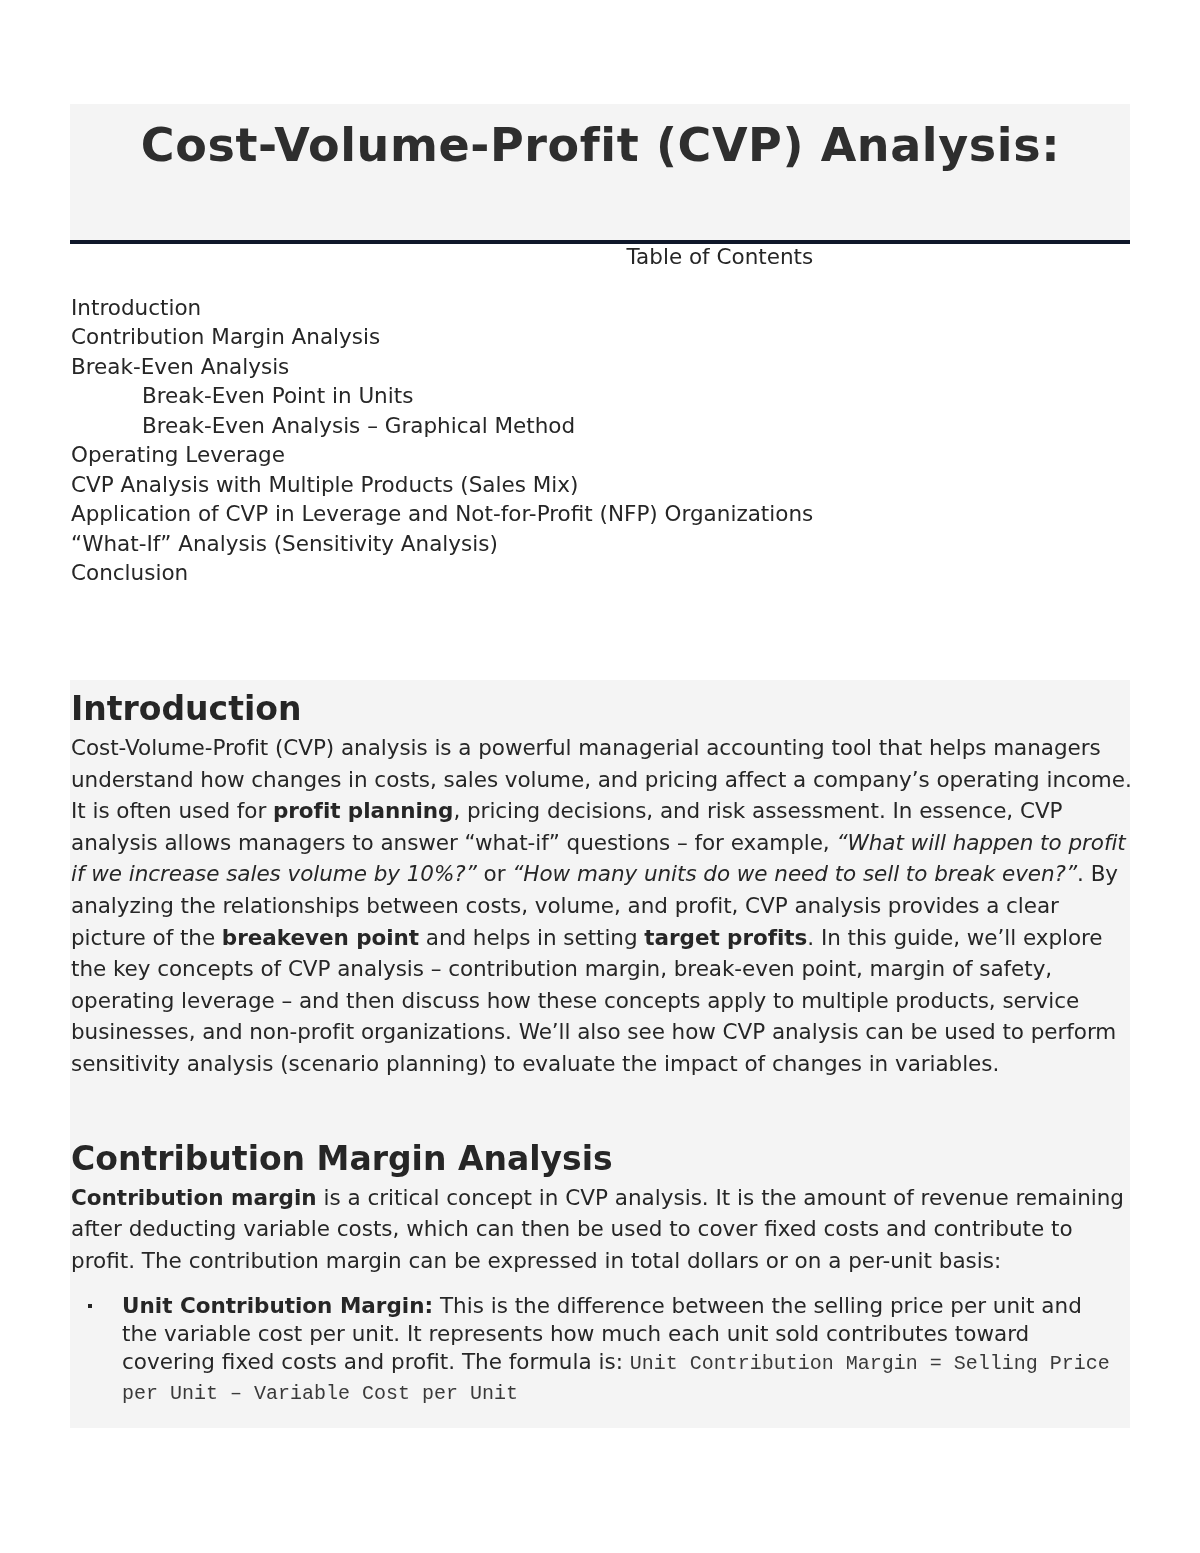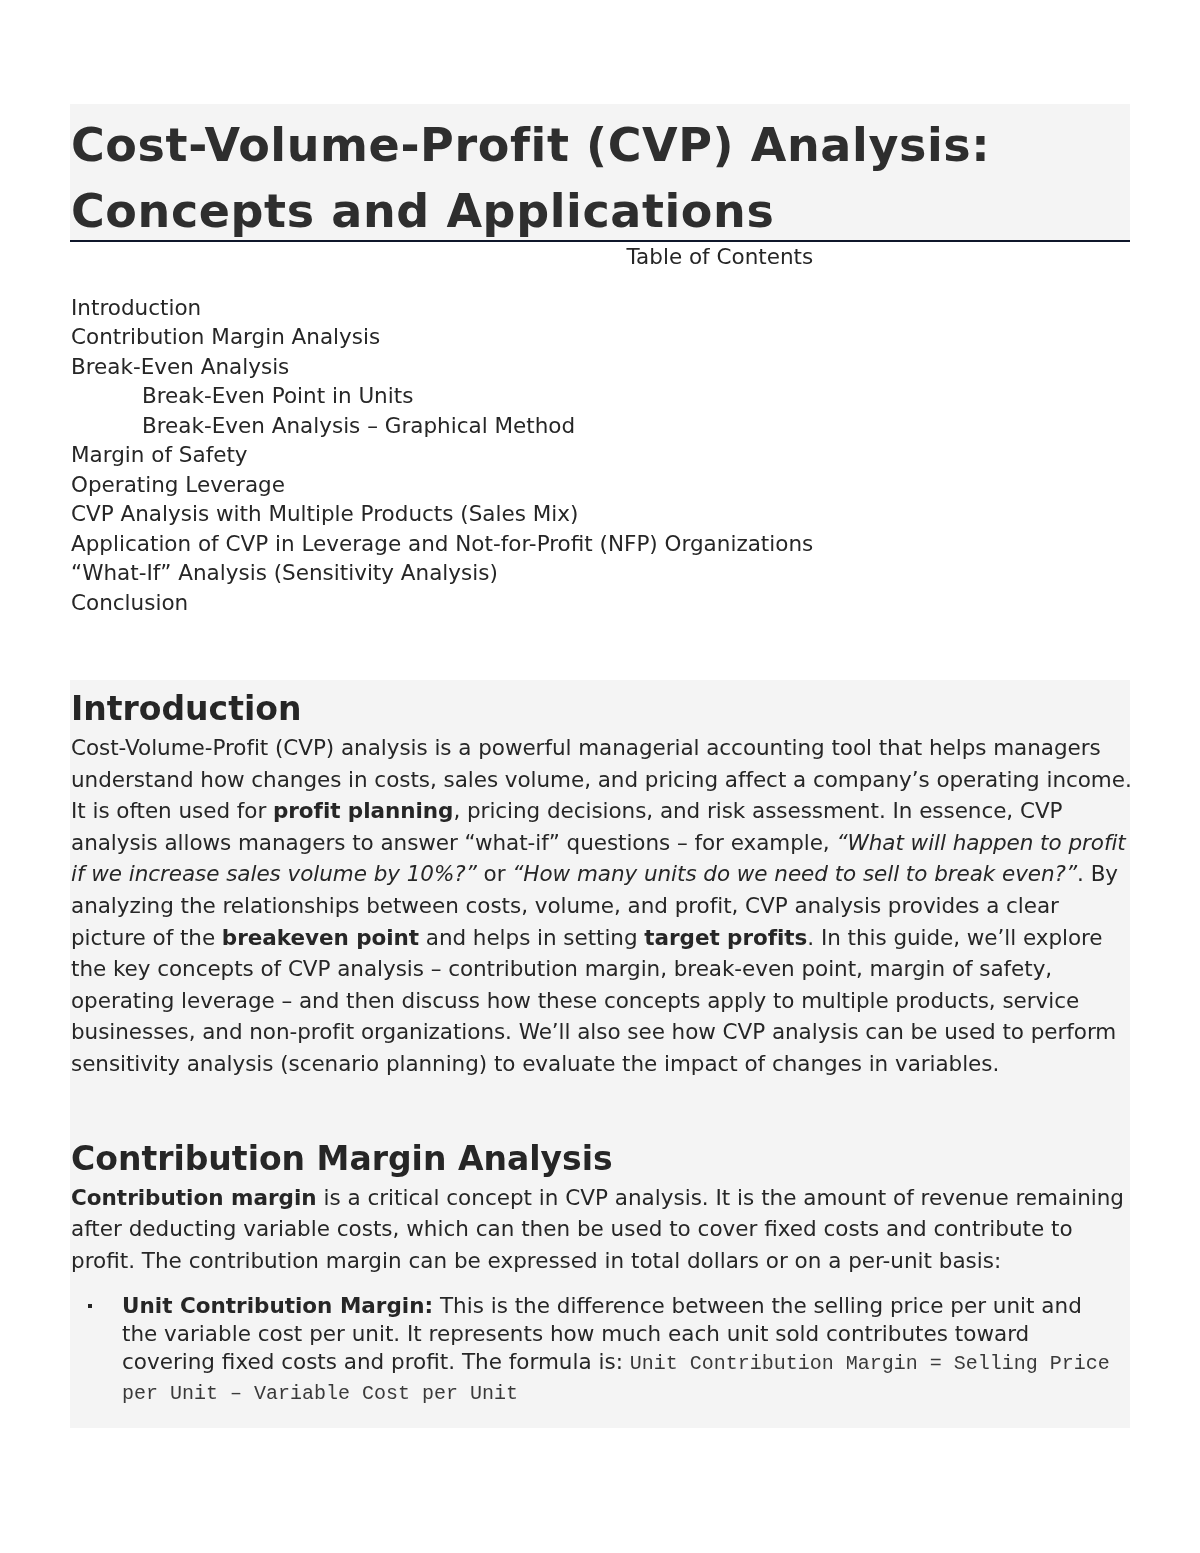--- a/index.html
+++ b/index.html
@@ -1,19 +1,19 @@
 <!DOCTYPE html>
 <html><head>
 <meta charset="utf-8">
 <style>
   html, body { margin:0; padding:0; background:#ffffff; }
   body { width:1200px; height:1553px; position:relative; overflow:hidden;
          font-family:"DejaVu Sans", sans-serif; color:#262626; }
   .title-box { position:absolute; left:70px; top:104px; width:1060px; height:136px;
-               background:#f4f4f4; border-bottom:2px solid #0f172a; }
+               background:#f4f4f4; border-bottom:4px solid #0f172a;text-align:center; }
   .title { margin:0; padding:8px 0 0 1px; font-weight:bold; font-size:46px;
            line-height:66px; letter-spacing:0.6px; color:#2e2e2e; }
   .toc { position:absolute; left:71px; top:242px; font-size:21.5px; line-height:29.5px; color:#262626; }
   .toc-heading { margin:0 0 21px 0;text-align:right; }
   .toc-item { display:block; white-space:nowrap; cursor:pointer; }
   .toc-item.sub { padding-left:71px; }
   .content-box { position:absolute; left:70px; top:680px; width:1060px; height:748px; background:#f4f4f4; }
   .section-h { margin:0; font-weight:bold; font-size:33px; line-height:46px; color:#262626; padding-left:1px; }
   .para { margin:0; font-size:21.5px; line-height:31.6px; padding-left:1px; white-space:normal; }
   .para b { font-weight:bold; }
@@ -24,32 +24,30 @@
   .bullet { position:relative; padding-left:36px; font-size:21.5px; line-height:28px; }
   .bullet-dot { position:absolute; left:2px; top:12px; width:4px; height:4px; background:#262626; }
   .mono { font-family:"Liberation Mono", monospace; font-size:20px; color:#3a3a3a; }
 </style>
 </head>
 <body>
 
 <div class="title-box">
   <h1 class="title">
     <span>Cost-Volume-Profit (CVP) Analysis:</span><br>
-    <span>Concepts and Applications</span>
   </h1>
 </div>
 
 <nav class="toc">
   <div class="toc-heading">Table of Contents</div>
   <a class="toc-item">Introduction</a>
   <a class="toc-item">Contribution Margin Analysis</a>
   <a class="toc-item">Break-Even Analysis</a>
   <a class="toc-item sub">Break-Even Point in Units</a>
   <a class="toc-item sub">Break-Even Analysis – Graphical Method</a>
-  <a class="toc-item">Margin of Safety</a>
   <a class="toc-item">Operating Leverage</a>
   <a class="toc-item">CVP Analysis with Multiple Products (Sales Mix)</a>
   <a class="toc-item">Application of CVP in Leverage and Not-for-Profit (NFP) Organizations</a>
   <a class="toc-item">“What-If” Analysis (Sensitivity Analysis)</a>
   <a class="toc-item">Conclusion</a>
 </nav>
 
 <main class="content-box">
   <section>
     <h2 class="section-h intro-h">Introduction</h2>

